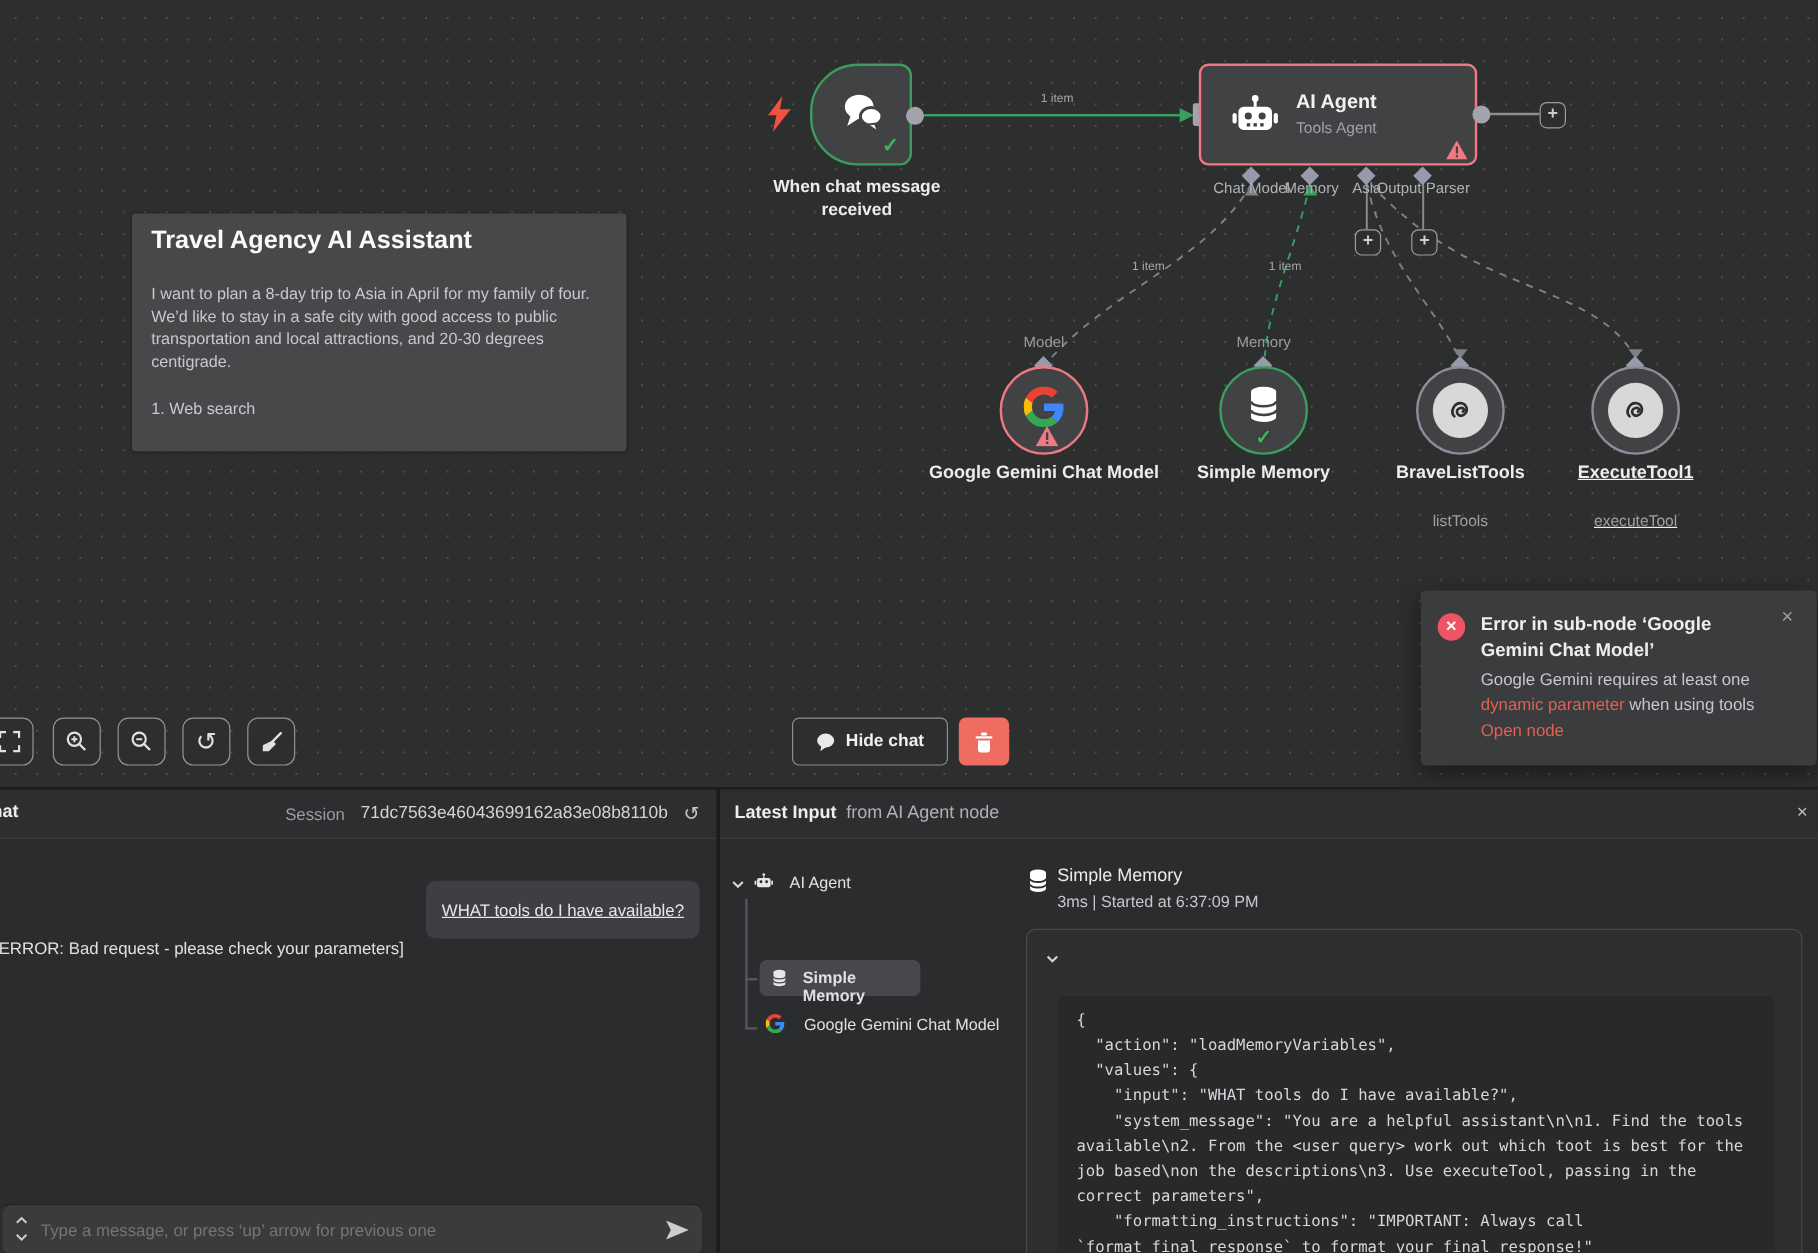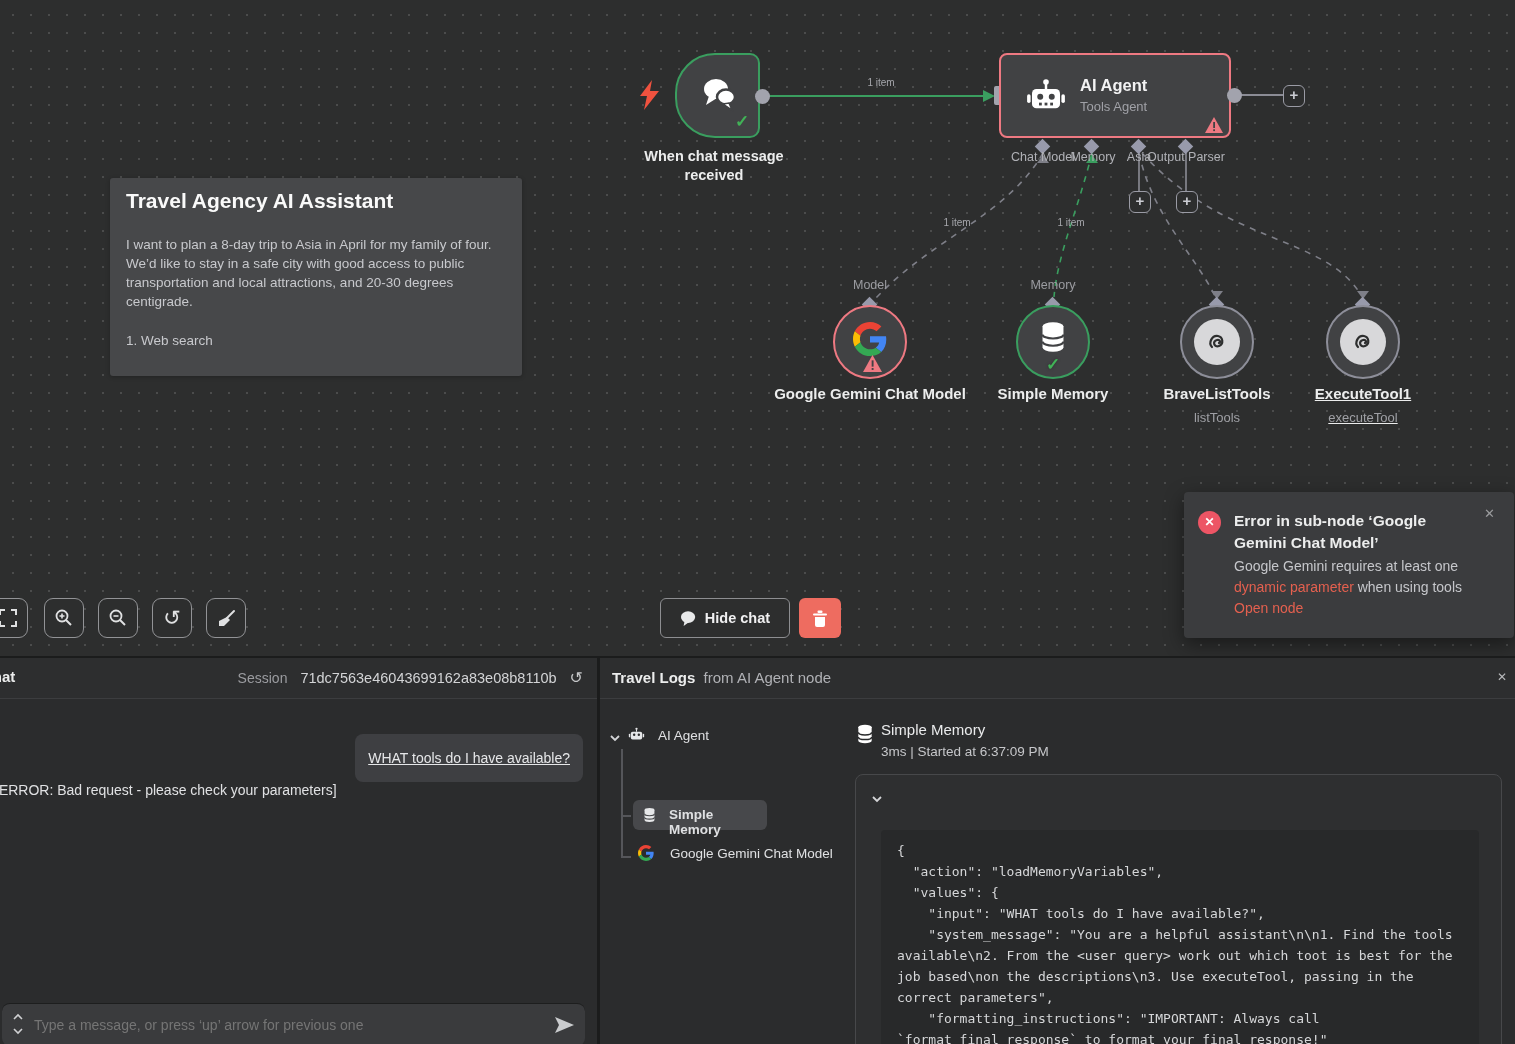--- a/index.html
+++ b/index.html
@@ -6,21 +6,21 @@
   #app{position:relative;width:1515px;height:1044px;overflow:hidden;
        font-family:"Liberation Sans",sans-serif;color:#e6e7e9;}
   .abs{position:absolute;}
   
   #canvas{left:0;top:0;width:1515px;height:656px;
     background-image:radial-gradient(circle,#4b4c4c 1.1px,transparent 1.3px);
     background-size:18px 18px;background-position:4px 6px;}
   .edge-label{font-size:10px;color:#a6a7ac;text-align:center;}
   .node-label{font-weight:bold;font-size:14.5px;color:#eceded;text-align:center;line-height:19px;}
   .sub-label{font-weight:bold;font-size:15px;color:#eceded;text-align:center;line-height:19px;}
-  .sub-sub{font-weight:normal;font-size:13px;color:#9fa0a5;margin-top:5px;}
+  .sub-sub{font-weight:normal;font-size:13px;color:#9fa0a5;margin-top:21px;}
   .port-label{font-size:12.5px;color:#b0b1b6;text-align:center;white-space:nowrap;}
   .diamond{width:11px;height:11px;background:#989aab;transform:rotate(45deg);}
   .plusbtn{width:20px;height:20px;border:1.5px solid #9a9ba5;border-radius:6px;color:#cbccd2;
     font-size:15px;line-height:18px;text-align:center;font-weight:bold;background:#2d2e2e;}
   .outdot{width:15px;height:15px;border-radius:50%;background:#a2a3ad;}
   .circle-node{width:74px;height:74px;border-radius:50%;background:#414244;box-sizing:border-box;}
   .sticky{background:#47484a;border-radius:3px;box-shadow:0 1px 4px rgba(0,0,0,.25);}
   .sticky h1{margin:0;font-size:21px;color:#fafafa;}
   .sticky p{margin:22px 0 0 0;font-size:13.5px;line-height:19px;color:#c8c9cd;}
   .sticky .li{margin-top:22px;font-size:13.5px;color:#c8c9cd;}
@@ -259,21 +259,21 @@
           <polygon points="0,0 19,8 0,16 4,8" fill="#caccce"></polygon>
         </svg>
       </div>
     </div>
 
     <div class="abs" style="left:597px;top:0;width:3px;height:386px;background:#1b1c1c;"></div>
 
     <div class="abs" style="left:600px;top:0;width:915px;height:386px;background:#2b2c2d;">
       <div class="panel-header">
         <div class="abs" style="left:12px;top:11px;font-size:15px;">
-          <span style="font-weight:bold;color:#eceded;">Travel Logs</span>
+          <span style="font-weight:bold;color:#eceded;">Latest Input</span>
           <span style="color:#b0b1b5;margin-left:4px;">from AI Agent node</span>
         </div>
         <span class="abs" style="right:8px;top:12px;color:#b9babc;font-size:12px;">✕</span>
       </div>
 
       <div class="abs" style="left:0;top:41px;width:250px;height:345px;">
         <div class="abs" style="left:10px;top:31px;">
           <svg width="10" height="8" viewBox="0 0 10 8" style="vertical-align:2px;">
             <path d="M1 2 L5 6 L9 2" fill="none" stroke="#d4d5d7" stroke-width="1.8"></path>
           </svg>

